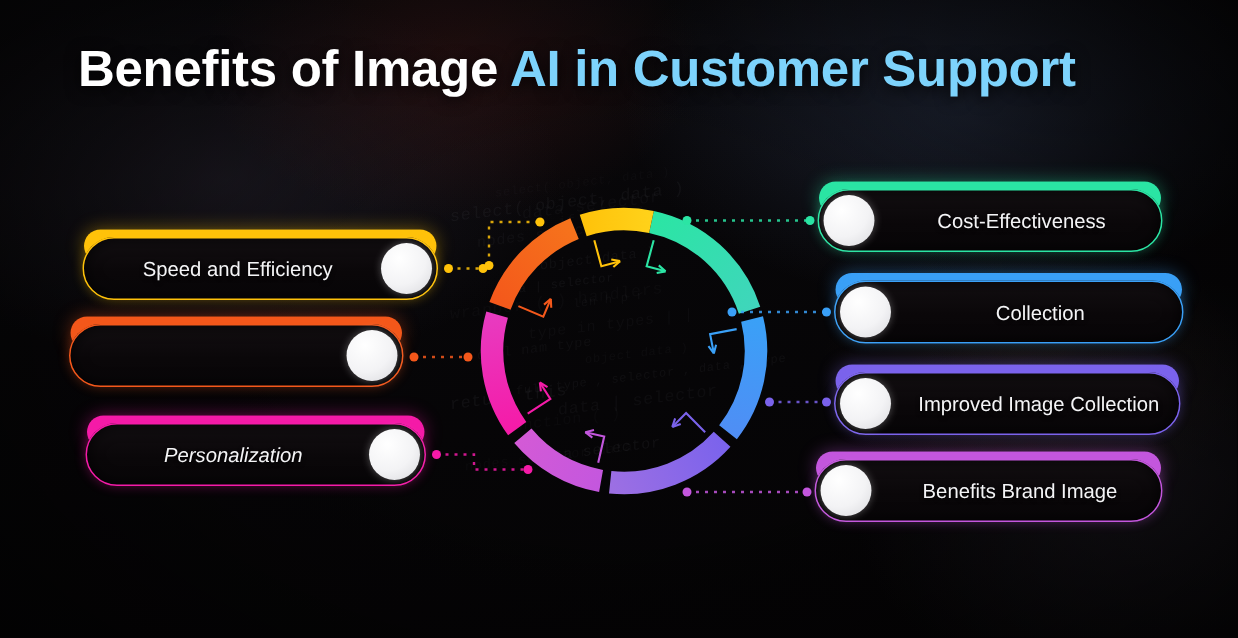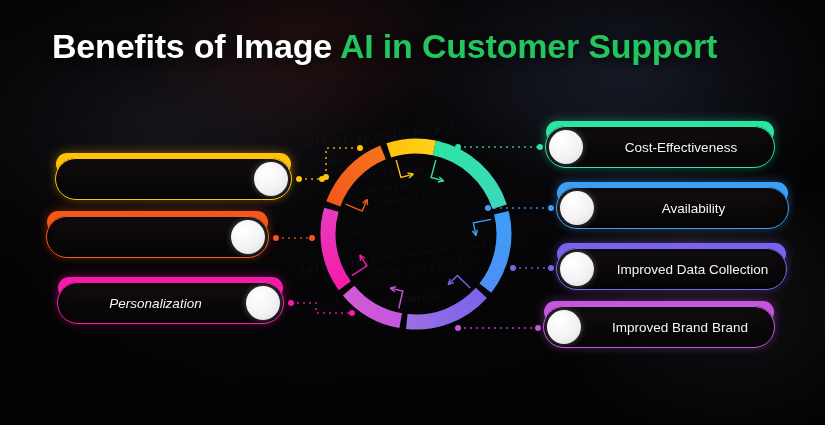--- a/index.html
+++ b/index.html
@@ -47,21 +47,21 @@
 
   
   .title {
     position:absolute; left:52px; top:27px;
     font-size:34px; font-weight:bold;
     color:#ffffff;
     letter-spacing:-0.2px;
     white-space:nowrap;
     text-shadow:0 2px 10px rgba(0,0,0,0.85);
   }
-  .title .accent { color:#22c55e;margin-top:16px; }
+  .title .accent { color:#7dd3fc;margin-top:16px; }
 
   
   .ring-wrap { position:absolute; left:310px; top:128px; width:212px; height:212px; }
   .ring-svg { position:absolute; inset:0; }
 
   
   .pill {
     position:absolute;
     height:42px;
     border-radius:21px;
@@ -234,20 +234,21 @@
         </g>
     </svg>
   </div>
 
   <div id="pill-layer" style="position:absolute;inset:0;z-index:6;">
       <div class="pill left" style="left: 55px; top: 158px; width: 237px;">
         <div class="band" style="background: linear-gradient(90deg, rgb(255, 194, 10), rgb(255, 194, 10)); box-shadow: rgba(255, 194, 10, 0.4) 0px 0px 12px;"></div>
         <div class="body"></div>
         <div class="ring-outline" style="border-color: rgb(255, 194, 10); box-shadow: rgba(255, 194, 10, 0.333) 0px 0px 8px, rgba(0, 0, 0, 0.8) 0px 0px 10px inset;"></div>
         <div class="knob"></div>
+        <div class="label">Speed and Efficiency</div>
       </div>
       <div class="pill left" style="left: 46px; top: 216px; width: 223px;">
         <div class="band" style="background: linear-gradient(90deg, rgb(244, 88, 27), rgb(244, 88, 27)); box-shadow: rgba(244, 88, 27, 0.4) 0px 0px 12px;"></div>
         <div class="body"></div>
         <div class="ring-outline" style="border-color: rgb(244, 88, 27); box-shadow: rgba(244, 88, 27, 0.333) 0px 0px 8px, rgba(0, 0, 0, 0.8) 0px 0px 10px inset;"></div>
         <div class="knob"></div>
       </div>
       <div class="pill left" style="left: 57px; top: 282px; width: 227px; font-style: italic;">
         <div class="band" style="background: linear-gradient(90deg, rgb(245, 27, 168), rgb(245, 27, 168)); box-shadow: rgba(245, 27, 168, 0.4) 0px 0px 12px;"></div>
         <div class="body"></div>
@@ -260,31 +261,31 @@
         <div class="body"></div>
         <div class="ring-outline" style="border-color: rgb(43, 229, 164); box-shadow: rgba(43, 229, 164, 0.333) 0px 0px 8px, rgba(0, 0, 0, 0.8) 0px 0px 10px inset;"></div>
         <div class="knob"></div>
         <div class="label">Cost-Effectiveness</div>
       </div>
       <div class="pill right" style="left: 556px; top: 187px; width: 233px;">
         <div class="band" style="background: linear-gradient(90deg, rgb(58, 160, 247), rgb(58, 160, 247)); box-shadow: rgba(58, 160, 247, 0.4) 0px 0px 12px;"></div>
         <div class="body"></div>
         <div class="ring-outline" style="border-color: rgb(58, 160, 247); box-shadow: rgba(58, 160, 247, 0.333) 0px 0px 8px, rgba(0, 0, 0, 0.8) 0px 0px 10px inset;"></div>
         <div class="knob"></div>
-        <div class="label">Availability</div>
+        <div class="label">Collection</div>
       </div>
       <div class="pill right" style="left: 556px; top: 248px; width: 231px;">
         <div class="band" style="background: linear-gradient(90deg, rgb(123, 99, 236), rgb(123, 99, 236)); box-shadow: rgba(123, 99, 236, 0.4) 0px 0px 12px;"></div>
         <div class="body"></div>
         <div class="ring-outline" style="border-color: rgb(123, 99, 236); box-shadow: rgba(123, 99, 236, 0.333) 0px 0px 8px, rgba(0, 0, 0, 0.8) 0px 0px 10px inset;"></div>
         <div class="knob"></div>
-        <div class="label">Improved Data Collection</div>
+        <div class="label">Improved Image Collection</div>
       </div>
       <div class="pill right" style="left: 543px; top: 306px; width: 232px;">
         <div class="band" style="background: linear-gradient(90deg, rgb(196, 87, 222), rgb(196, 87, 222)); box-shadow: rgba(196, 87, 222, 0.4) 0px 0px 12px;"></div>
         <div class="body"></div>
         <div class="ring-outline" style="border-color: rgb(196, 87, 222); box-shadow: rgba(196, 87, 222, 0.333) 0px 0px 8px, rgba(0, 0, 0, 0.8) 0px 0px 10px inset;"></div>
         <div class="knob"></div>
-        <div class="label">Improved Brand Brand</div>
+        <div class="label">Benefits Brand Image</div>
       </div>
     </div>
 
 </div>
 
 </body></html>

